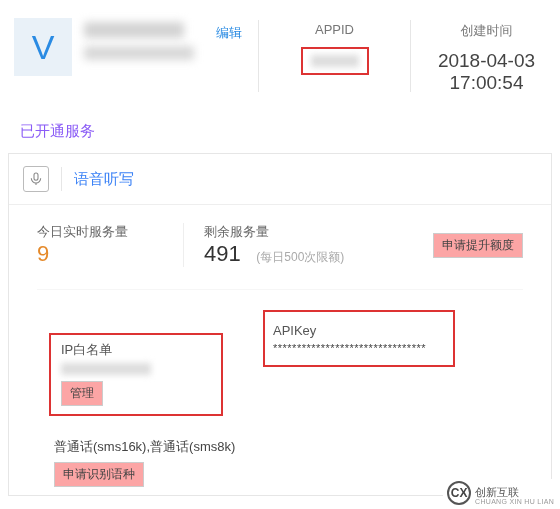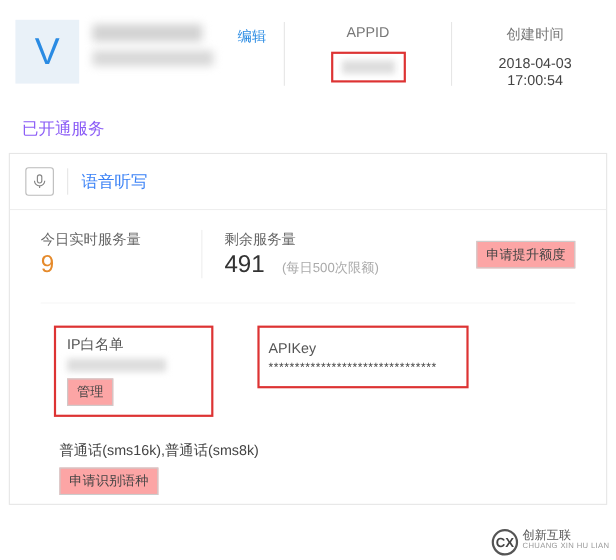--- a/index.html
+++ b/index.html
@@ -76,21 +76,21 @@
       min-width: 60px;
       min-height: 18px;
     }
     .appid-blur {
       width: 48px; height: 12px;
       background: #ddd;
       filter: blur(3px);
     }
     .created-val {
       color: #444;
-      font-size: 13px;
+      font-size: 19px;
     }
     .section-title {
       padding: 10px 12px 12px 20px;
       font-size: 15px;
       color: #8b5cf6;
     }
     .card {
       margin: 0 8px;
       border: 1px solid #e6e6e6;
     }
@@ -168,21 +168,22 @@
       display: flex;
       padding: 20px 28px 8px 40px;
       gap: 40px;
       align-items: flex-start;
     }
     .redbox {
       border: 2px solid #d33;
       padding: 6px 10px 8px 10px;
     }
     .ip-box {
-      width: 145px;
+      width: 174px;
+      margin-top: 23px;
     }
     .key-box {
       width: 192px;
       padding: 11px 8px;
     }
     .field-label {
       color: #555;
       font-size: 13px;
       margin-bottom: 4px;
     }
@@ -209,21 +210,21 @@
     .lang-vals {
       color: #444;
       font-size: 13px;
       margin-bottom: 6px;
     }
     .footer-logo {
       position: absolute;
       right: 2px;
       bottom: 2px;
       display: flex;
-      align-items: flex-start;
+      align-items: flex-end;
       gap: 4px;
       background: #fff;
       padding: 2px 4px;
     }
     .logo-circle {
       width: 24px; height: 24px;
       border: 2px solid #555;
       border-radius: 50%;
       display: flex;
       align-items: center;

